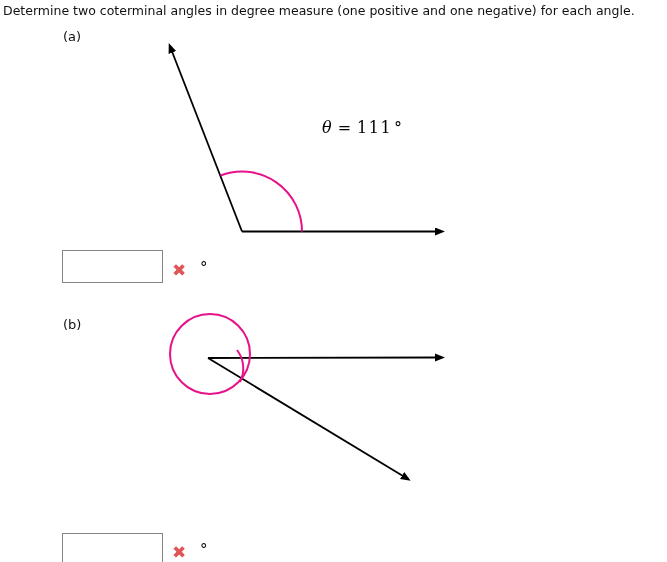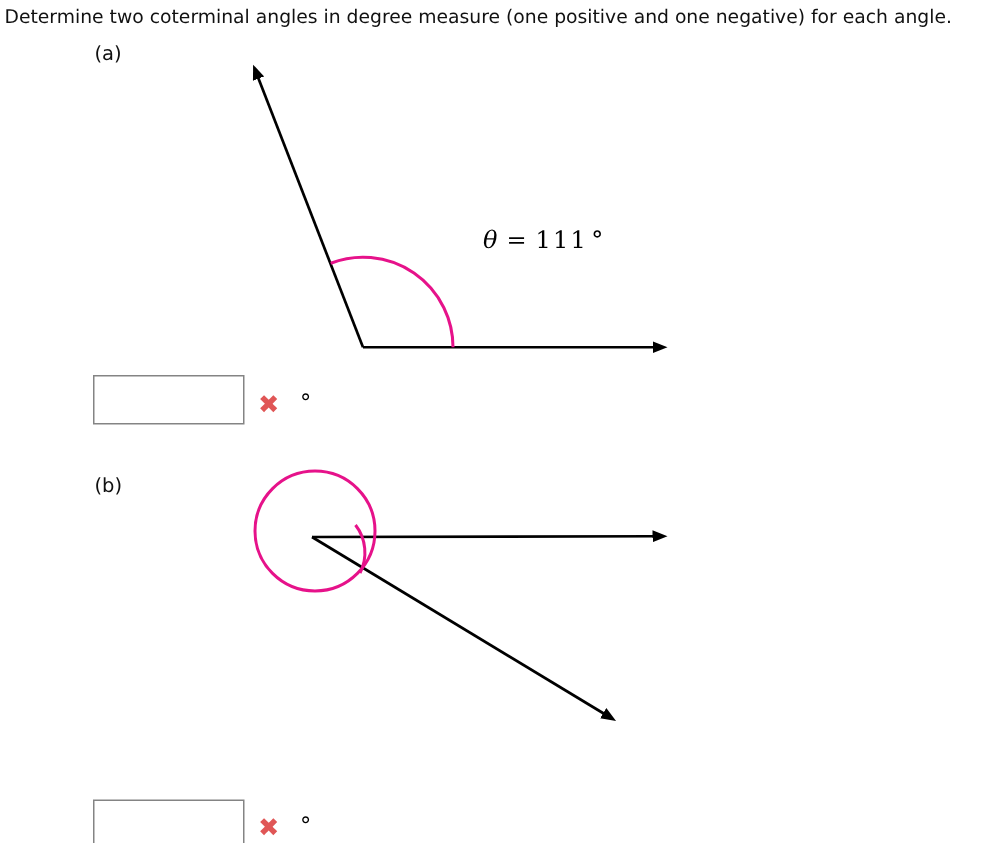--- a/index.html
+++ b/index.html
@@ -38,21 +38,21 @@
     pointer-events: none;
   }
 
   .theta-label {
     position: absolute;
     font-family: "DejaVu Serif", "Liberation Serif", serif;
     font-size: 16px;
     color: #000000;
     white-space: nowrap;
   }
-  .theta-label.a { left: 322px; top: 118px; margin-top: 32px; }
+  .theta-label.a { left: 322px; top: 118px; }
   .theta-label.b { left: 304px; top: 365px; }
   .theta-label .sym { font-style: italic; }
   .theta-label .eq { margin: 0 6px; }
   .theta-label .val { letter-spacing: 1.5px; }
   .theta-label .unit { margin-left: 2px; }
 
   .answer-input {
     position: absolute;
     width: 101px;
     height: 33px;

